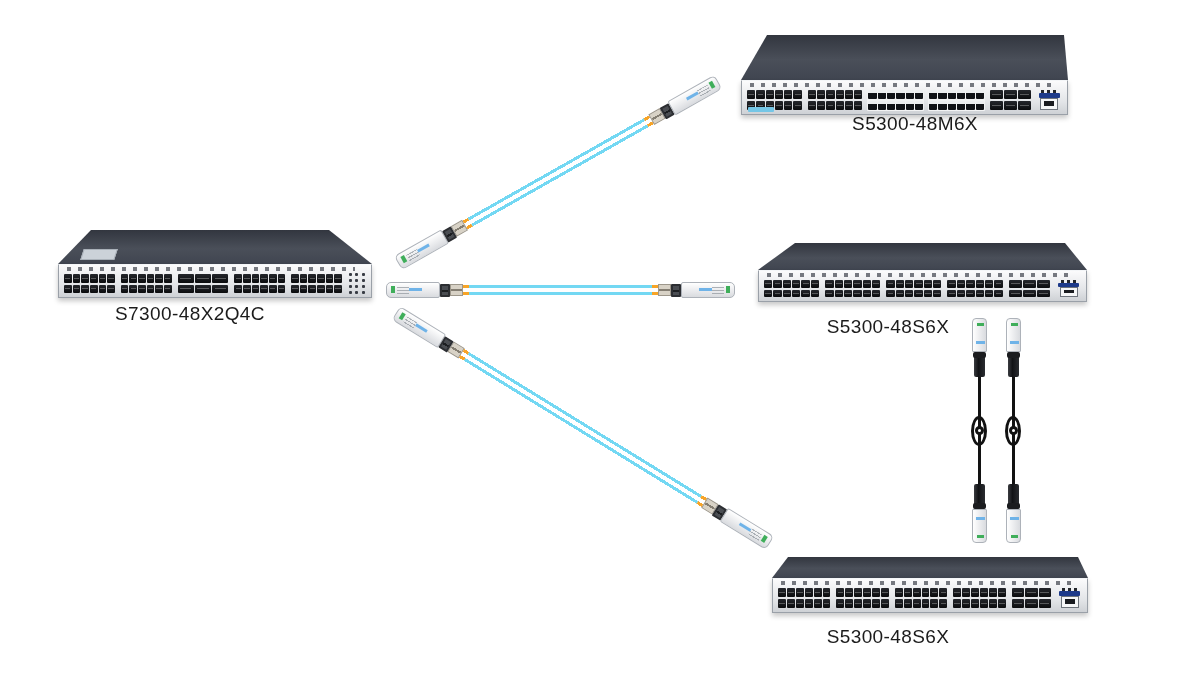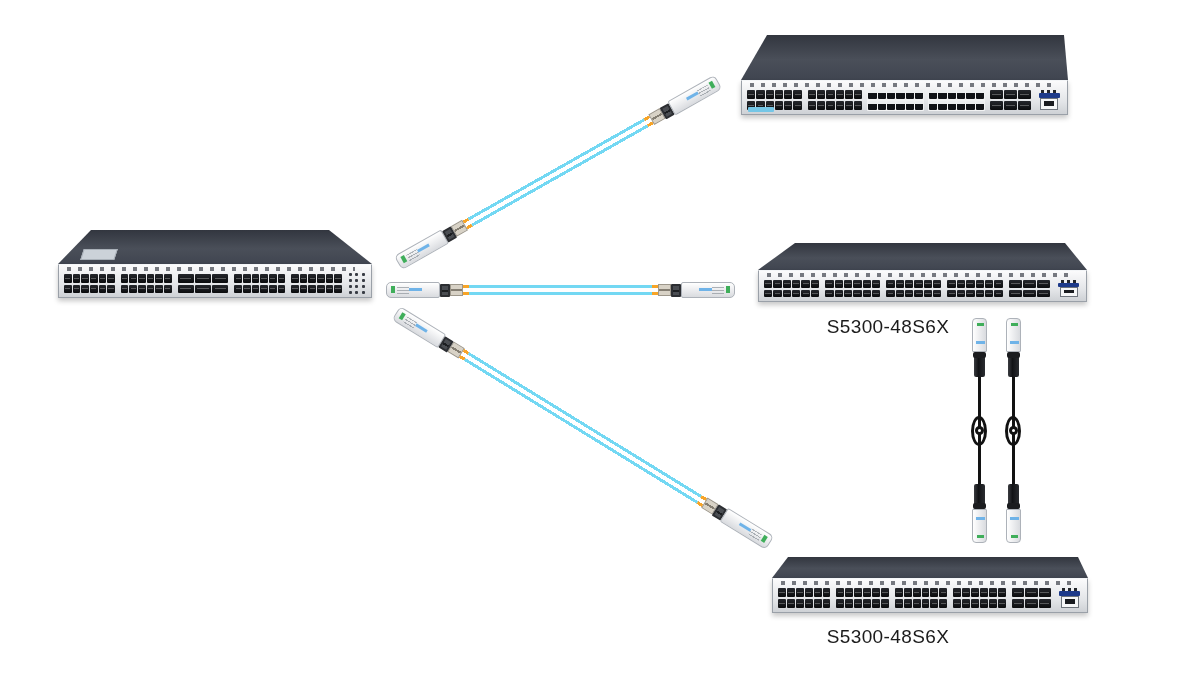--- a/index.html
+++ b/index.html
@@ -167,20 +167,21 @@
             <div class="led"></div>
             <div class="led"></div>
             <div class="led"></div>
             <div class="led"></div>
             <div class="led"></div>
             <div class="led"></div>
             <div class="led"></div>
           </div>
         </div>
       </div>
+    <div class="switch-label" style="left: 22px; width: 220px; top: 73px;">S7300-48X2Q4C</div>
   </div>
 
   <div class="switch" id="sw-1" style="left: 741px; top: 35px; width: 327px; height: 120px;">
     <div class="switch-top" style="top: 0px; height: 45px; clip-path: polygon(26px 0px, calc(100% - 4px) 0px, 100% 100%, 0px 100%);"></div>
     <div class="switch-face" style="top: 45px; height: 35px;">
         <div class="port-labels"></div>
         <div class="groups">
           <div class="pgroup" style="grid-template-columns: repeat(6, 1fr); grid-template-rows: repeat(2, 1fr); flex: 6 1 0%;">
             <div class="port sfp"></div>
             <div class="port sfp"></div>
@@ -246,20 +247,21 @@
             <div class="port sfp-plus"></div>
           </div>
           <div class="mgmt">
             <div class="mgmt-leds"></div>
             <div class="brand-chip"></div>
             <div class="mgmt-port"></div>
           </div>
         </div>
         <div class="face-sticker"></div>
       </div>
+    <div class="switch-label" style="left: 64px; width: 220px; top: 78px;">S5300-48M6X</div>
   </div>
 
   <div class="switch" id="sw-2" style="left: 758px; top: 243px; width: 329px; height: 99px;">
     <div class="switch-top" style="top: 0px; height: 27px; clip-path: polygon(37px 0px, calc(100% - 22px) 0px, 100% 100%, 0px 100%);"></div>
     <div class="switch-face" style="top: 27px; height: 32px;">
         <div class="port-labels"></div>
         <div class="groups">
           <div class="pgroup" style="grid-template-columns: repeat(6, 1fr); grid-template-rows: repeat(2, 1fr); flex: 6 1 0%;">
             <div class="port sfp"></div>
             <div class="port sfp"></div>

